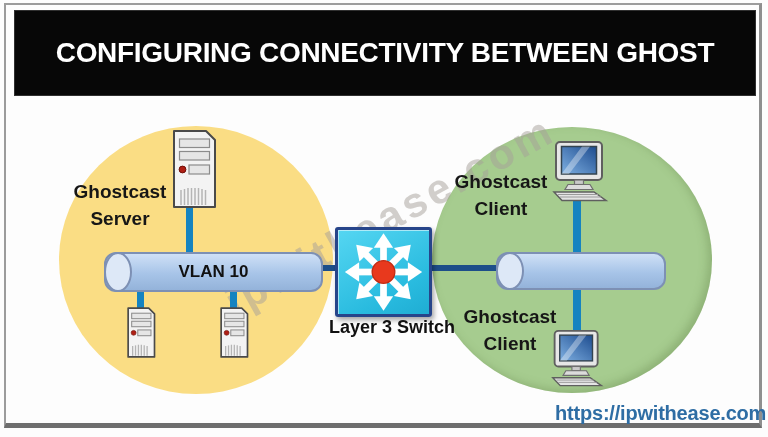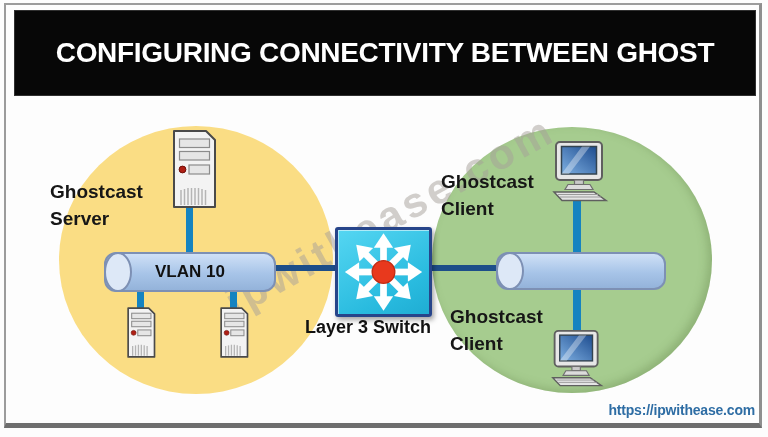--- a/index.html
+++ b/index.html
@@ -42,30 +42,30 @@
              font-size:17px;font-weight:bold;color:#111111;}
 
   
   .switch{left:335px;top:227px;width:91px;height:84px;z-index:5;
           background:linear-gradient(150deg,#55d6f2,#29bbdf 70%,#1fadd3);
           border:3px solid #27458a;border-radius:3px;
           box-shadow:inset 1px 1px 0 rgba(255,255,255,.55),2px 3px 5px rgba(0,0,0,.35);}
   .switch svg{width:100%;height:100%;display:block;}
 
   
-  .node-label{z-index:5;font-size:19px;font-weight:bold;color:#161616;text-align:left;
+  .node-label{z-index:5;font-size:19px;font-weight:bold;color:#161616;text-align:center;
               line-height:27px;}
   .switch-label{left:305px;top:317px;width:150px;z-index:5;font-size:18px;font-weight:bold;
-                color:#111111;text-align:left;}
+                color:#111111;text-align:right;}
 
   .icon{z-index:5;}
   .icon svg{width:100%;height:100%;display:block;}
 
   
-  .footer-url{left:555px;top:402px;width:200px;z-index:6;text-align:right;font-size:14px;
+  .footer-url{left:555px;top:402px;width:200px;z-index:6;text-align:right;font-size:20px;
               font-weight:bold;color:#2e6da4;letter-spacing:-0.2px;text-decoration:none;cursor:pointer;}
 </style>
 </head>
 <body>
 
 <div class="page">
 
   <div class="abs frame"></div>
 
   <div class="abs banner">
@@ -80,21 +80,21 @@
   <div class="abs trunk" style="left:268px;top:265px;width:72px;"></div>
   <div class="abs trunk" style="left:421px;top:265px;width:82px;"></div>
 
   <div class="abs vline" style="left:186px;top:206px;height:48px;"></div>
   <div class="abs vline" style="left:137px;top:285px;height:23px;"></div>
   <div class="abs vline" style="left:230px;top:285px;height:23px;"></div>
 
   <div class="abs vline" style="left:573px;top:200px;height:54px;width:8px;"></div>
   <div class="abs vline" style="left:573px;top:283px;height:50px;width:8px;"></div>
 
-  <div class="abs cylinder" style="left:104px;top:252px;width:168px;height:36px;">
+  <div class="abs cylinder" style="left:104px;top:252px;width:168px;height:36px;padding-left:47px;">
     <div class="cyl-cap"></div>
     <div class="cyl-label">VLAN 10</div>
   </div>
 
   <div class="abs cylinder" style="left:496px;top:252px;width:166px;height:34px;">
     <div class="cyl-cap"></div>
   </div>
 
   <div class="abs icon" style="left:166px;top:128px;width:56px;height:82px;">
     <svg viewBox="0 0 56 82">

